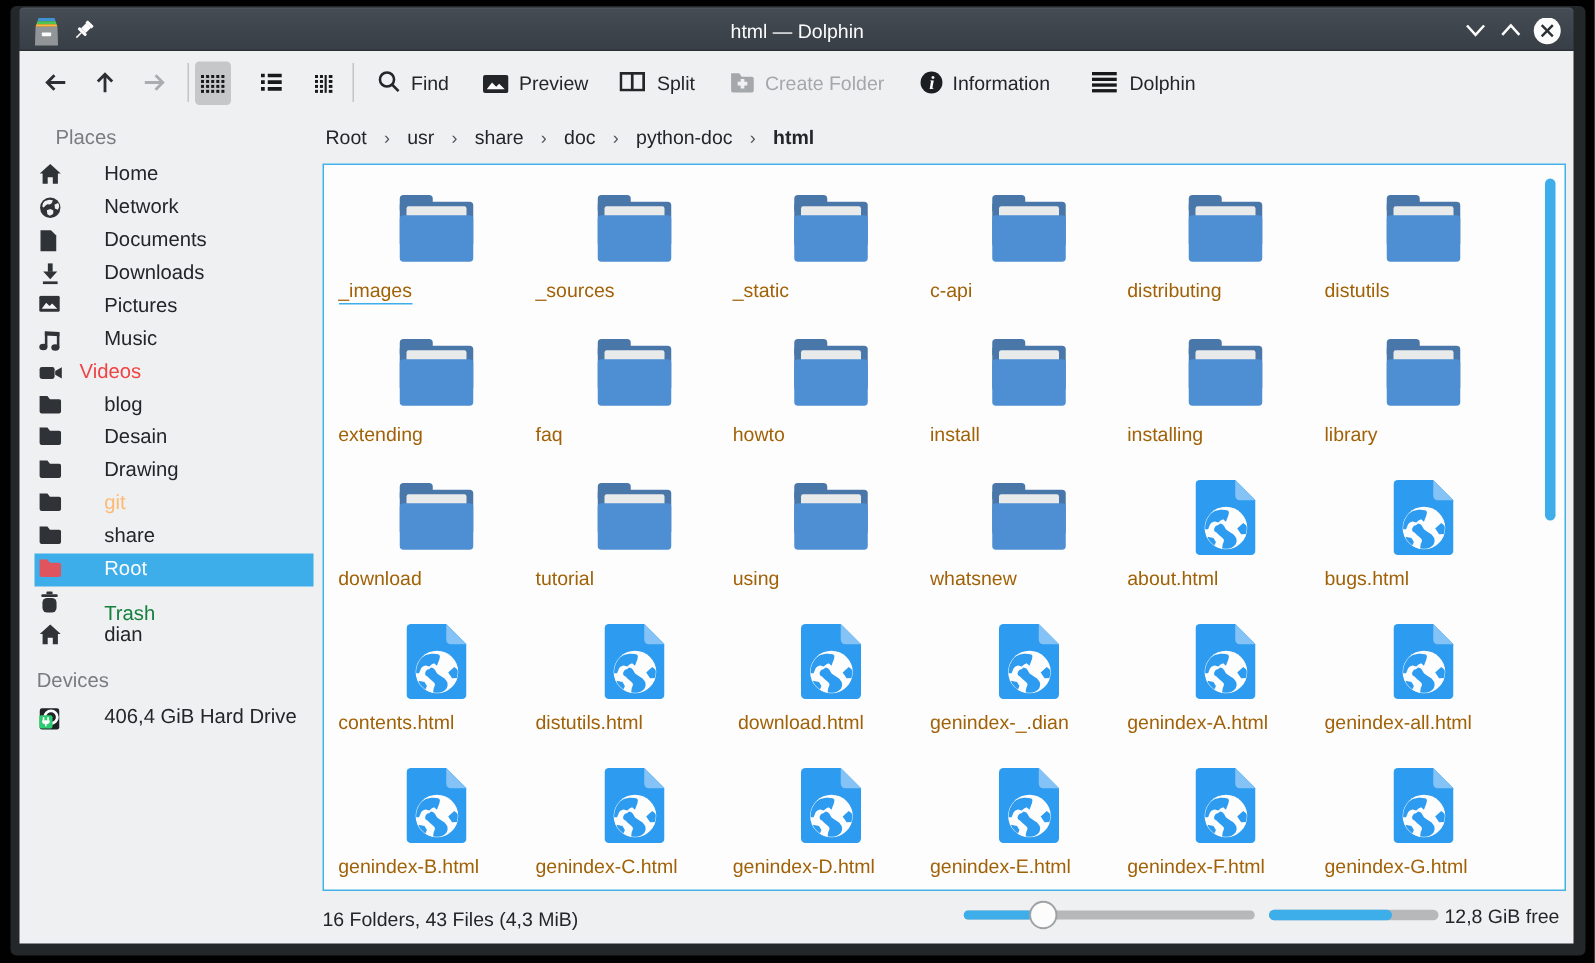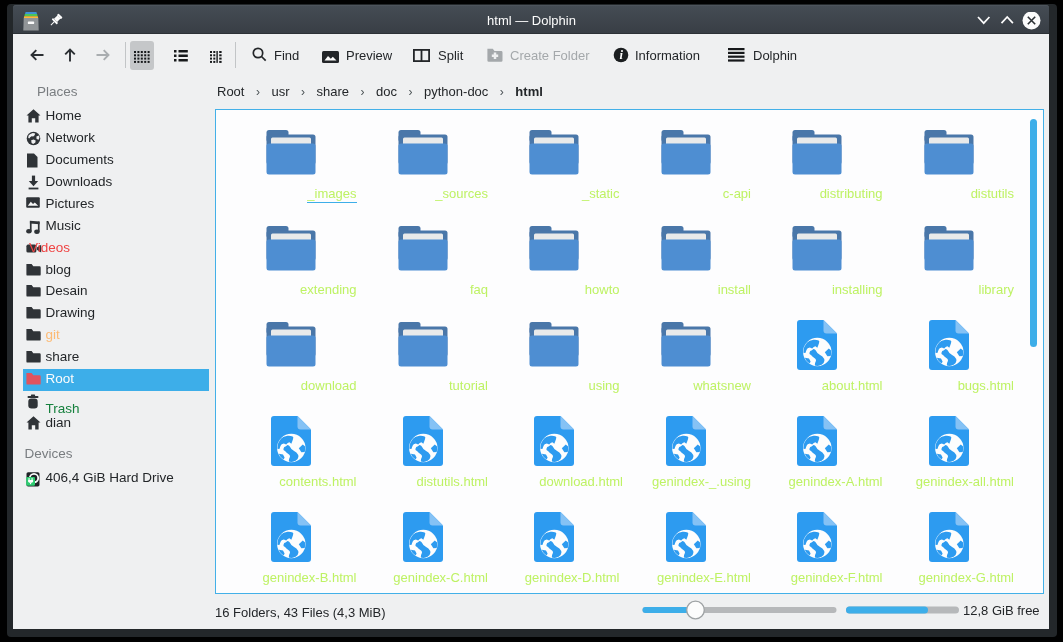--- a/index.html
+++ b/index.html
@@ -3,24 +3,24 @@
 <style>
 * { margin:0; padding:0; box-sizing:border-box; }
 html,body { width:1063px; height:642px; background:#010101; font-family:"Liberation Sans",sans-serif; overflow:hidden; position:relative; }
 #frame { position:absolute; left:7px; top:4px; width:1050px; height:633px; background:#23272a; border-radius:4px; }
 #titlebar { position:absolute; left:13px; top:5px; width:1036px; height:29px; background:linear-gradient(#454c54,#383e45); border-radius:3px 3px 0 0; box-shadow:inset 0 1px 0 #4d545c, inset 0 -1px 0 #2c3136; }
 #content { position:absolute; left:13px; top:34px; width:1036px; height:595px; background:#eff0f1; }
 .abs { position:absolute; }
 .tbt { position:absolute; font-size:13px; color:#232629; }
 .gi { position:absolute; }
 .gi svg { display:block; }
-.gl { position:absolute; width:131px; text-align:right; font-size:13px; color:#bef264; white-space:nowrap; }
+.gl { position:absolute; width:131px; text-align:left; font-size:13px; color:#a16207; white-space:nowrap; }
 .si { position:absolute; }
 .si svg { display:block; }
-.st { position:absolute; font-size:13.5px; color:#232629; white-space:nowrap; }
+.st { position:absolute; font-size:13.5px; color:#232629; white-space:nowrap;margin-left:24px; }
 .sh { position:absolute; font-size:13.5px; color:#797d80; }
 .sep { position:absolute; width:1px; height:26px; top:42px; background:#c2c5c7; }
 #view { position:absolute; left:215px; top:109px; width:829px; height:485px; background:#fdfdfe; border:1px solid #43b0e8; }
 #crumb { position:absolute; left:217px; top:84px; font-size:13px; color:#232629; display:flex; gap:11.5px; align-items:center; }
 #crumb .s { color:#4d5457; font-size:12px; }
 </style></head>
 <body>
 <svg width="0" height="0" style="position:absolute">
 <defs>
 <g id="dfolder">
@@ -423,21 +423,21 @@
     <svg width="40" height="50" viewBox="0 0 40 50">
       <use href="#dhtml"></use>
     </svg>
   </div>
 <div class="gl" style="left:492px;top:474px">download.html</div>
 <div class="gi" style="left:665.5px;top:415.5px;width:40px;height:50px">
     <svg width="40" height="50" viewBox="0 0 40 50">
       <use href="#dhtml"></use>
     </svg>
   </div>
-<div class="gl" style="left:620.0px;top:474px">genindex-_.using</div>
+<div class="gl" style="left:620.0px;top:474px">genindex-_.dian</div>
 <div class="gi" style="left:797.0px;top:415.5px;width:40px;height:50px">
     <svg width="40" height="50" viewBox="0 0 40 50">
       <use href="#dhtml"></use>
     </svg>
   </div>
 <div class="gl" style="left:751.5px;top:474px">genindex-A.html</div>
 <div class="gi" style="left:928.5px;top:415.5px;width:40px;height:50px">
     <svg width="40" height="50" viewBox="0 0 40 50">
       <use href="#dhtml"></use>
     </svg>

